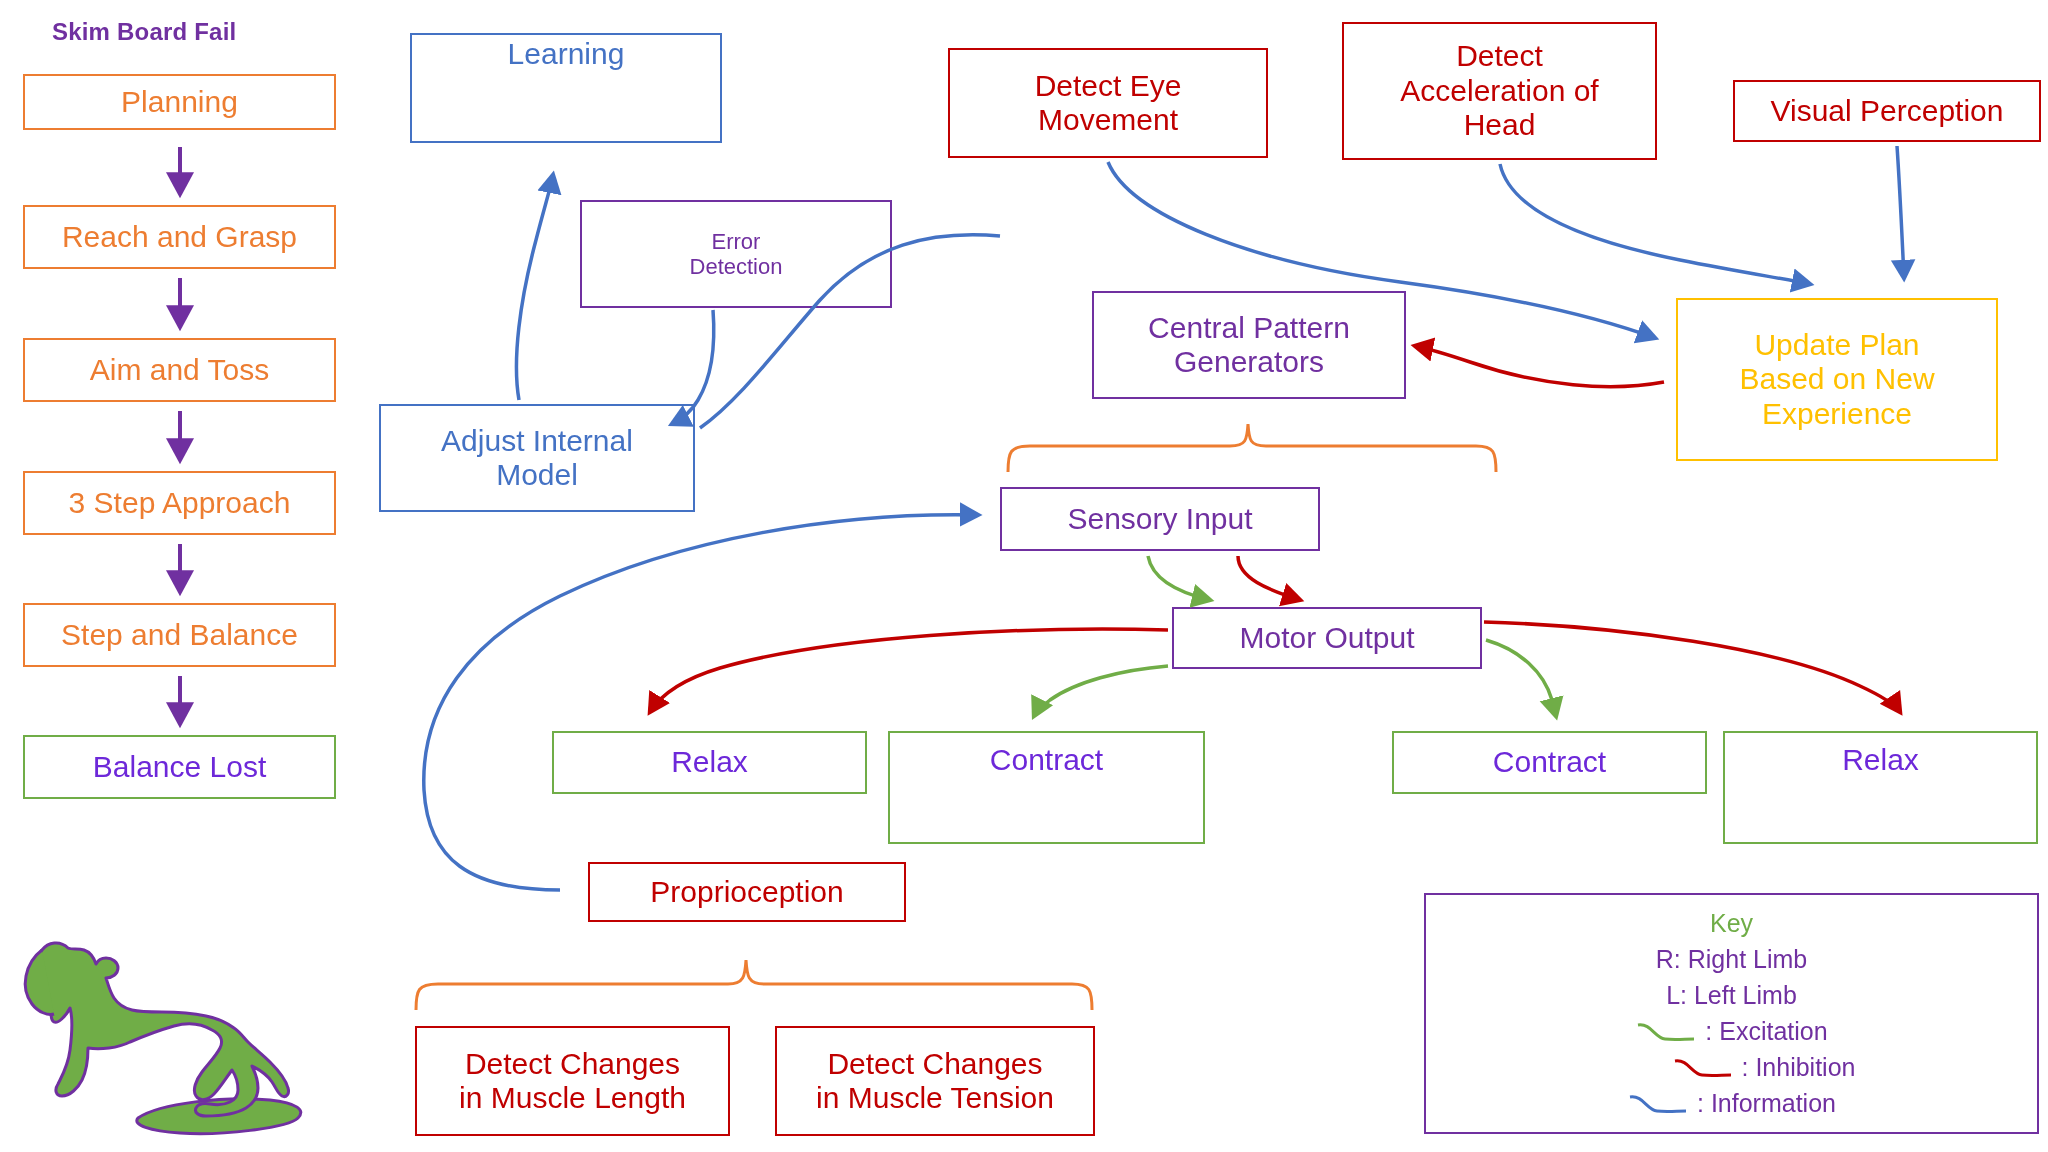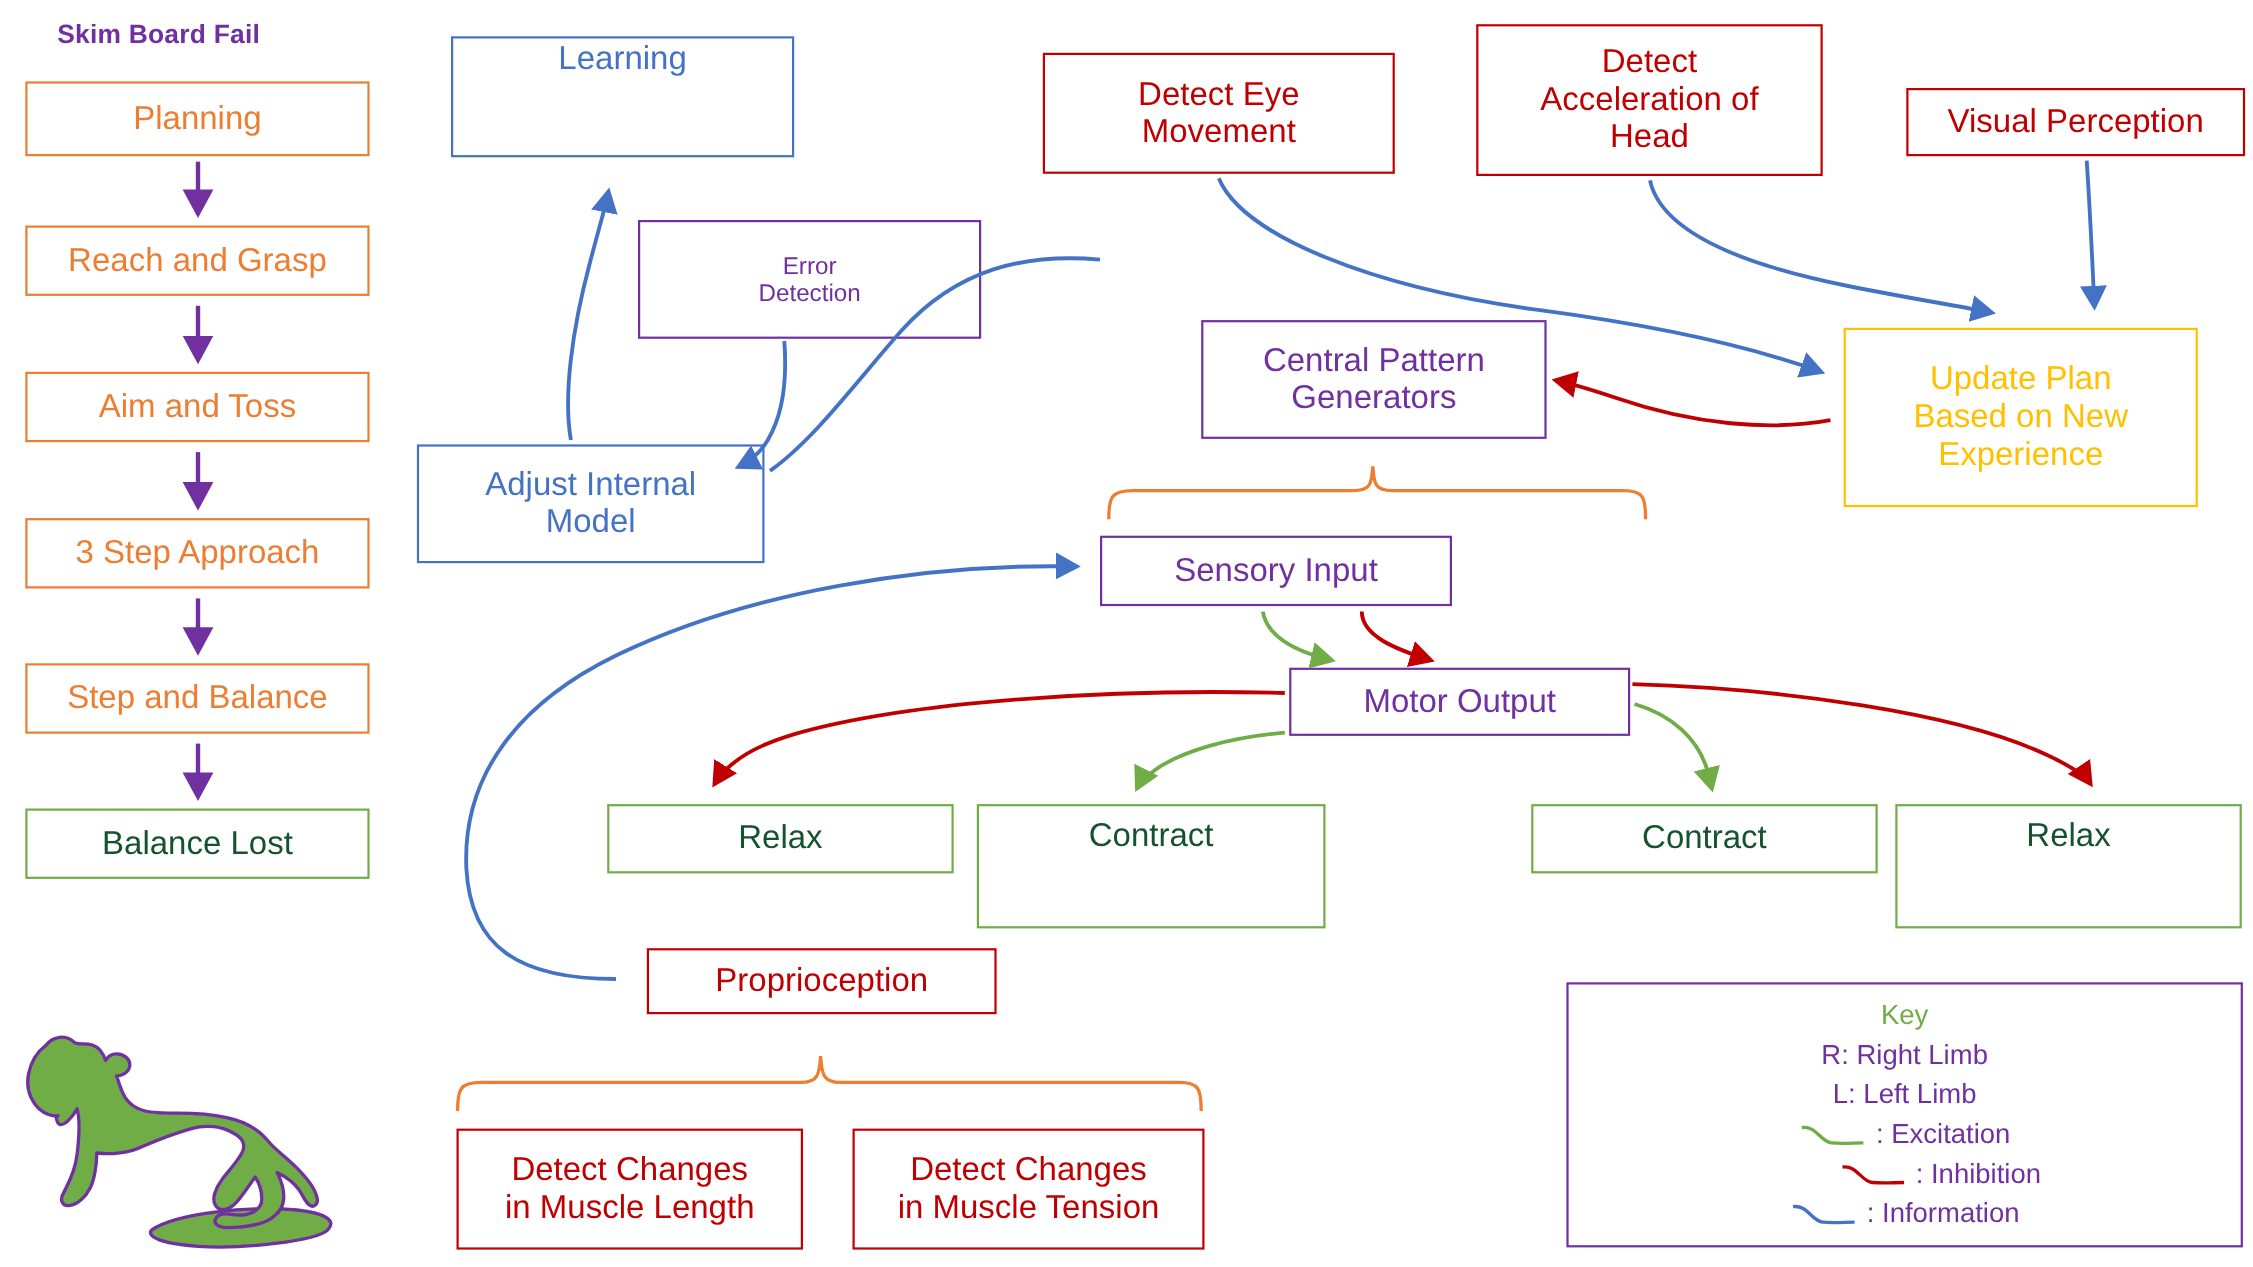--- a/index.html
+++ b/index.html
@@ -15,21 +15,21 @@
     position:absolute;box-sizing:border-box;
     border:2px solid #000;background:#ffffff;
     display:flex;align-items:center;justify-content:center;
     text-align:center;line-height:1.15;
     padding:2px 6px;
   }
   .box span{display:block;width:100%;}
 
   
   .c-orange{border-color:#ED7D31;color:#ED7D31;}
-  .c-green {border-color:#70AD47;color:#14532d;justify-content:center;}
+  .c-green {border-color:#70AD47;color:#6d28d9;justify-content:center;}
   .c-blue  {border-color:#4472C4;color:#4472C4;}
   .c-purple{border-color:#7030A0;color:#7030A0;}
   .c-red   {border-color:#C00000;color:#C00000;}
   .c-gold  {border-color:#FFC000;color:#FFC000;}
 
   .title{
     position:absolute;color:#7030A0;font-weight:bold;
     font-size:24px;letter-spacing:.2px;white-space:nowrap;
   }
 
@@ -49,21 +49,21 @@
 
   .person{position:absolute;}
 </style>
 </head>
 <body>
 
 <div id="stage">
 
   <div class="title" style="left:52px;top:18px;">Skim Board Fail</div>
 
-  <div class="box c-orange" style="left:23px;top:74px;width:313px;height:68px;font-size:30px;">
+  <div class="box c-orange" style="left:23px;top:74px;width:313px;height:56px;font-size:30px;">
     <span>Planning</span>
   </div>
 
   <div class="box c-orange" style="left:23px;top:205px;width:313px;height:64px;font-size:30px;">
     <span>Reach and Grasp</span>
   </div>
 
   <div class="box c-orange" style="left:23px;top:338px;width:313px;height:64px;font-size:30px;">
     <span>Aim and Toss</span>
   </div>

